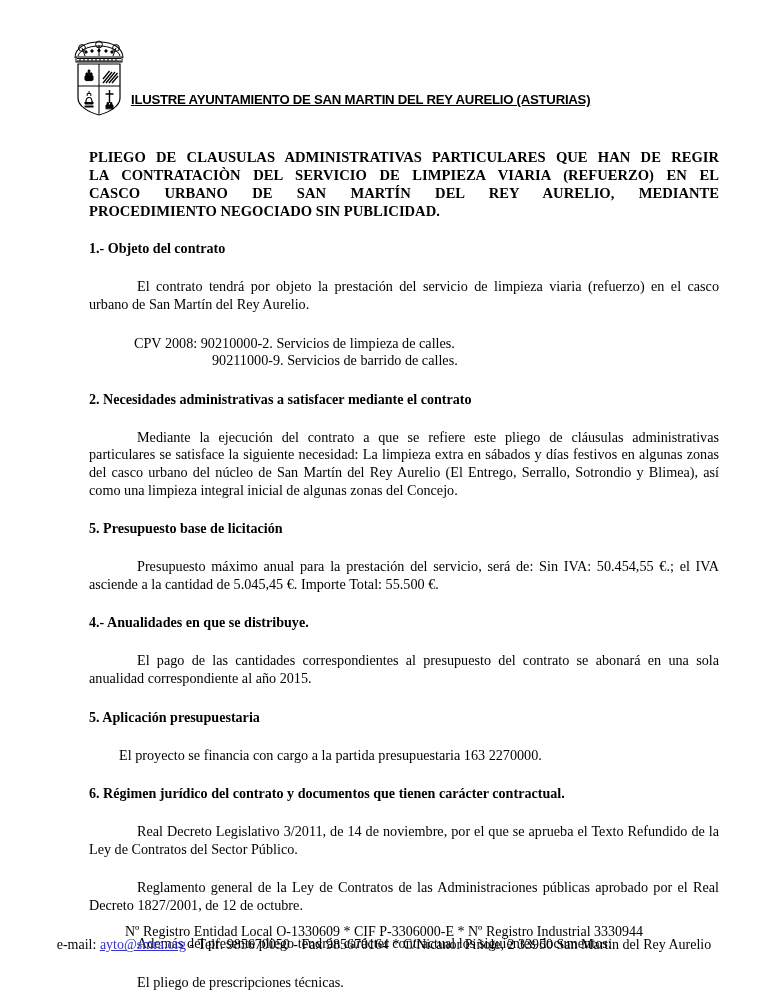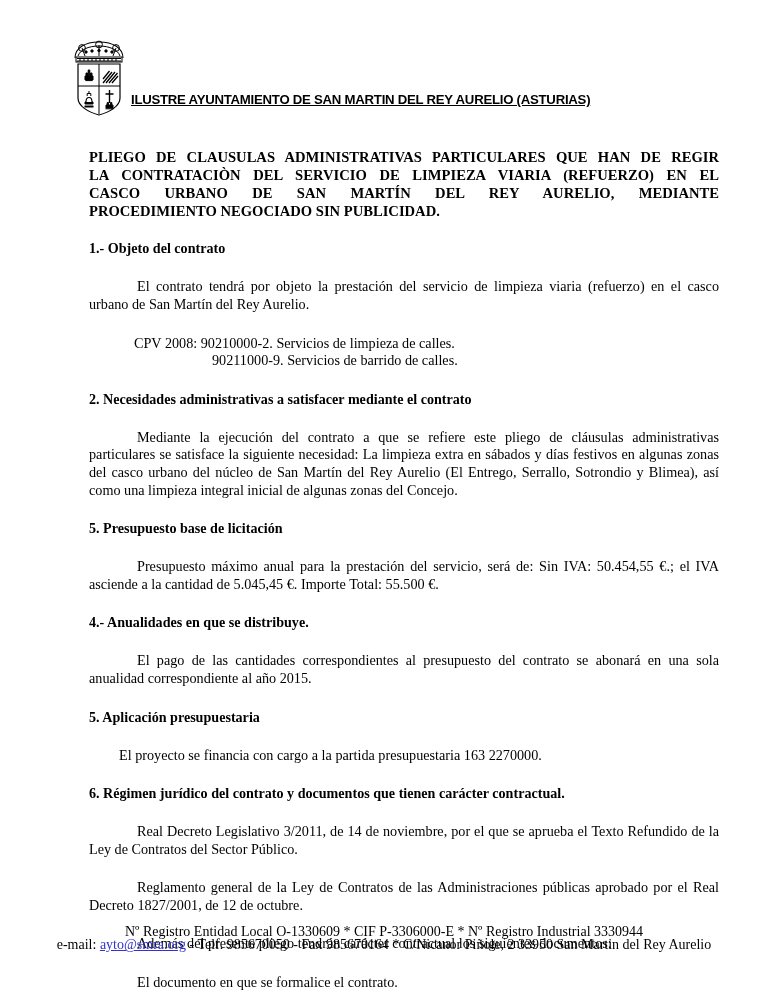--- a/index.html
+++ b/index.html
@@ -230,20 +230,21 @@
 
     <h2 class="section sec-ind-6">6. Régimen jurídico del contrato y documentos que tienen carácter contractual.</h2>
     <div class="gap-lg"></div>
     <p class="para indent">Real Decreto Legislativo 3/2011, de 14 de noviembre, por el que se aprueba el Texto Refundido de la Ley de Contratos del Sector Público.</p>
     <div class="gap-lg"></div>
     <p class="para indent">Reglamento general de la Ley de Contratos de las Administraciones públicas aprobado por el Real Decreto 1827/2001, de 12 de octubre.</p>
     <div class="gap-lg"></div>
     <p class="para noindent" style="margin-left:48px;">Además del presente pliego tendrán carácter contractual los siguientes documentos:</p>
     <div class="gap-lg"></div>
     <div class="doc-list" style="margin-left:48px;">
+      <div>El pliego de prescripciones técnicas.</div>
       <div>El documento en que se formalice el contrato.</div>
     </div>
 
   </div>
 
   <div class="footer">
     <span class="line">Nº Registro Entidad Local O-1330609 * CIF P-3306000-E * Nº Registro Industrial 3330944</span>
     <span class="line"><span>e-mail: </span><a class="mail" href="#">ayto@smra.org</a><span> -  Telf. 985670050 - Fax 985670164 * C/Nicanor Piñole, 2 33950 San Martin del Rey Aurelio</span></span>
   </div>
 

